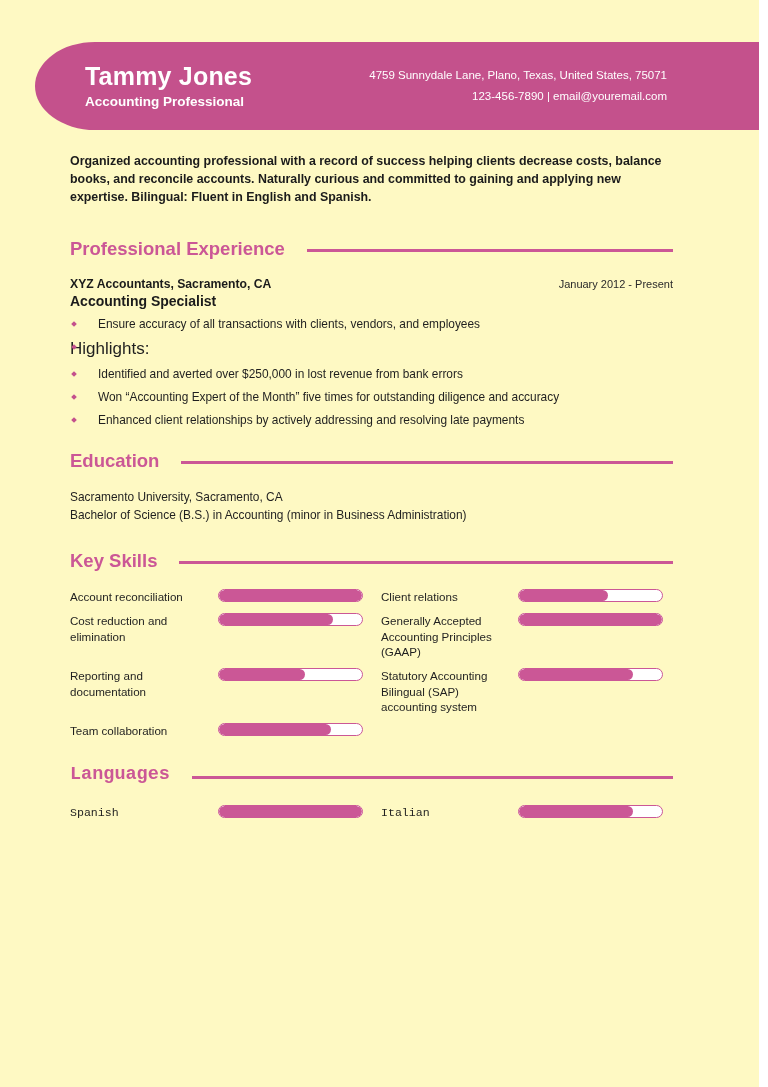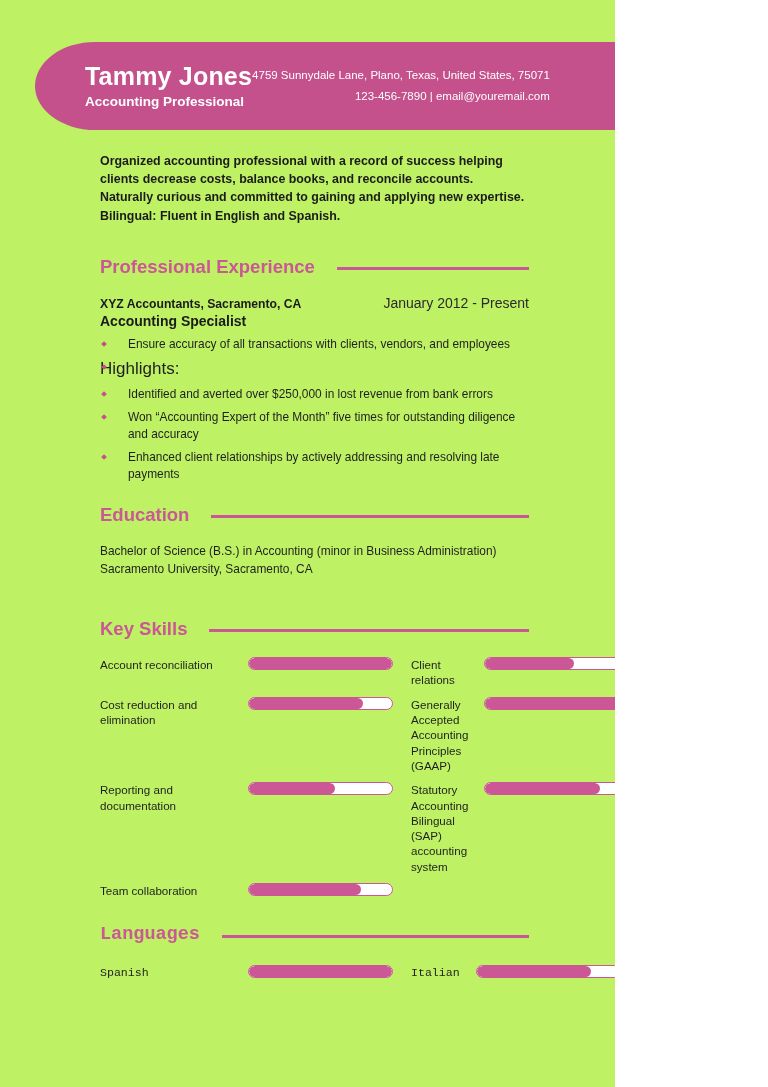--- a/index.html
+++ b/index.html
@@ -5,23 +5,23 @@
   html, body {
     margin: 0;
     padding: 0;
     background: #ffffff;
   }
   body {
     font-family: "Liberation Sans", sans-serif;
   }
   .page {
     position: relative;
-    width: 615px;
+    width: 759px;
     height: 1087px;
-    background: #bef264;
+    background: #fef9c3;
     box-sizing: border-box;
     overflow: hidden;
   }
 
   
   .header-band {
     position: absolute;
     left: 35px;
     top: 42px;
     right: 0;
@@ -60,21 +60,21 @@
     color: #ffffff;
     text-align: right;
     font-size: 11.5px;
     line-height: 1.85;
     white-space: nowrap;
   }
 
   
   .content {
     position: absolute;
-    left: 100px;
+    left: 70px;
     right: 86px;
     top: 152px;
   }
 
   .summary {
     font-size: 12.4px;
     font-weight: bold;
     color: #1b1b1b;
     line-height: 1.47;
     margin: 0;
@@ -107,21 +107,21 @@
     justify-content: space-between;
     align-items: baseline;
     font-size: 12.2px;
   }
   .job-employer {
     font-weight: bold;
     color: #1b1b1b;
   }
   .job-dates {
     color: #2a2a2a;
-    font-size: 14px;
+    font-size: 11px;
     white-space: nowrap;
   }
   .job-role {
     font-weight: bold;
     color: #1b1b1b;
     font-size: 14px;
     margin-top: 2px;
   }
 
   ul.bullets {
@@ -256,26 +256,26 @@
         </ul>
       </div>
     </div>
 
     <div class="section" style="margin-top:22px;">
       <div class="section-head">
         <div class="section-title">Education</div>
         <div class="section-rule"></div>
       </div>
       <div style="margin-top:18px;">
+        <div class="edu-line">Sacramento University, Sacramento, CA</div>
         <div class="edu-line">Bachelor of Science (B.S.) in Accounting (minor in Business Administration)</div>
-        <div class="edu-line">Sacramento University, Sacramento, CA</div>
-      </div>
-    </div>
-
-    <div class="section" style="margin-top:40px;">
+      </div>
+    </div>
+
+    <div class="section" style="margin-top:26px;">
       <div class="section-head">
         <div class="section-title">Key Skills</div>
         <div class="section-rule"></div>
       </div>
 
       <div class="skill-grid" style="margin-top:18px;">
 
         <div class="skill-label">Account reconciliation</div>
         <div class="bar-cell">
           <div class="bar-track">

